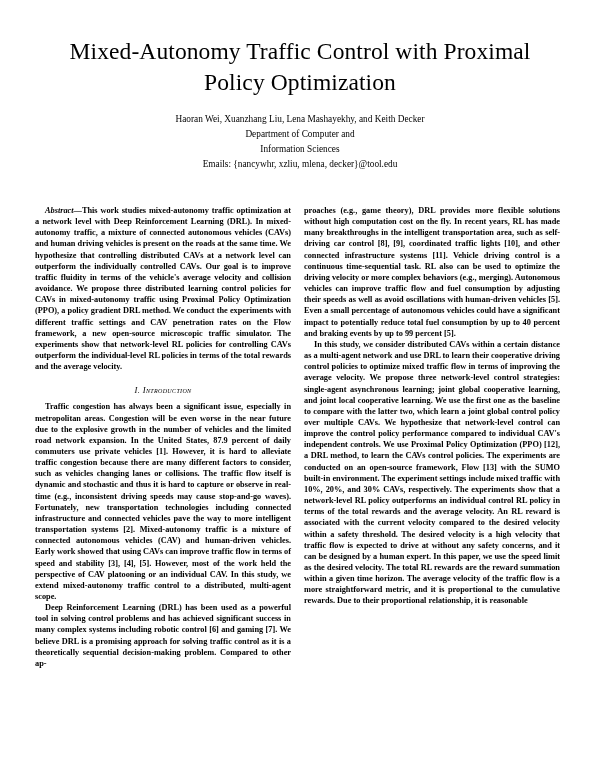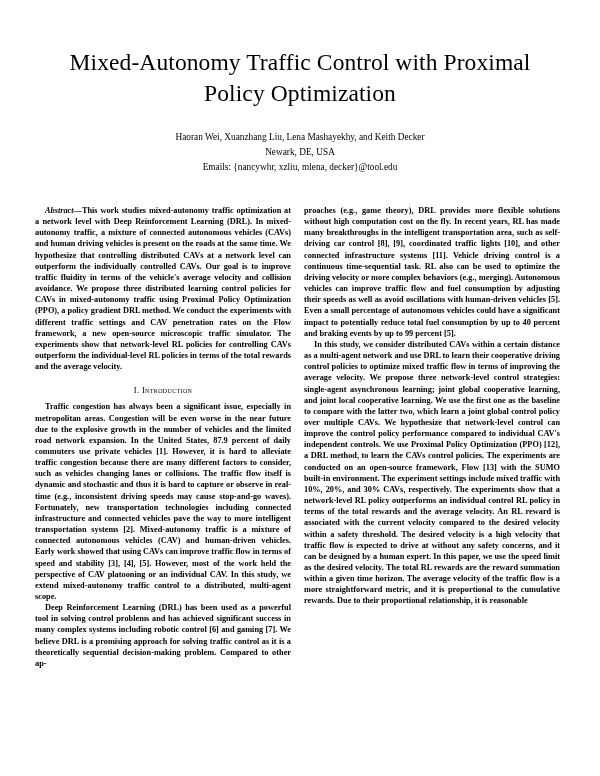--- a/index.html
+++ b/index.html
@@ -14,38 +14,38 @@
     font-family: "Liberation Serif", "DejaVu Serif", serif;
     color: #000000;
     overflow: hidden;
   }
   .page {
     position: relative;
     width: 600px;
     height: 776px;
     background: #ffffff;
     box-sizing: border-box;
-    padding: 11px;
+    padding: 0;
   }
 
   
   .title-block {
     padding: 36px 58px 0 58px;
   }
   .paper-title {
     font-size: 23.5px;
     line-height: 1.32;
     text-align: center;
     font-weight: normal;
     letter-spacing: 0.1px;
     margin: 0;
   }
 
   .authors {
-    margin-top: 21px;
+    margin-top: 14px;
     text-align: center;
     font-size: 9.3px;
     line-height: 1.62;
   }
   .authors div {
     white-space: nowrap;
   }
 
   
   .columns {
@@ -82,33 +82,35 @@
   .abstract .lead {
     font-weight: bold;
     font-style: italic;
   }
   .section-head {
     text-align: center;
     font-size: 8.6px;
     font-variant: small-caps;
     margin: 13px 0 6px 0;
     letter-spacing: 0.35px;
+    font-style: italic;
   }
 </style>
 </head>
 <body>
 
 <div class="page">
 
   <div class="title-block">
     <h1 class="paper-title">Mixed-Autonomy Traffic Control with Proximal Policy Optimization</h1>
 
     <div class="authors">
       <div>Haoran Wei, Xuanzhang Liu, Lena Mashayekhy, and Keith Decker</div>
-      <div>Newark, DE, USA</div>
+      <div>Department of Computer and</div>
+      <div>Information Sciences</div>
       <div>Emails: {nancywhr, xzliu, mlena, decker}@tool.edu</div>
     </div>
   </div>
 
   <div class="columns">
 
     <div class="col">
       <p class="abstract"><span class="lead">Abstract</span><span>—</span><span>This work studies mixed-autonomy traffic optimization at a network level with Deep Reinforcement Learning (DRL). In mixed-autonomy traffic, a mixture of connected autonomous vehicles (CAVs) and human driving vehicles is present on the roads at the same time. We hypothesize that controlling distributed CAVs at a network level can outperform the individually controlled CAVs. Our goal is to improve traffic fluidity in terms of the vehicle's average velocity and collision avoidance. We propose three distributed learning control policies for CAVs in mixed-autonomy traffic using Proximal Policy Optimization (PPO), a policy gradient DRL method. We conduct the experiments with different traffic settings and CAV penetration rates on the Flow framework, a new open-source microscopic traffic simulator. The experiments show that network-level RL policies for controlling CAVs outperform the individual-level RL policies in terms of the total rewards and the average velocity.</span></p>
 
       <div class="section-head">I. Introduction</div>

